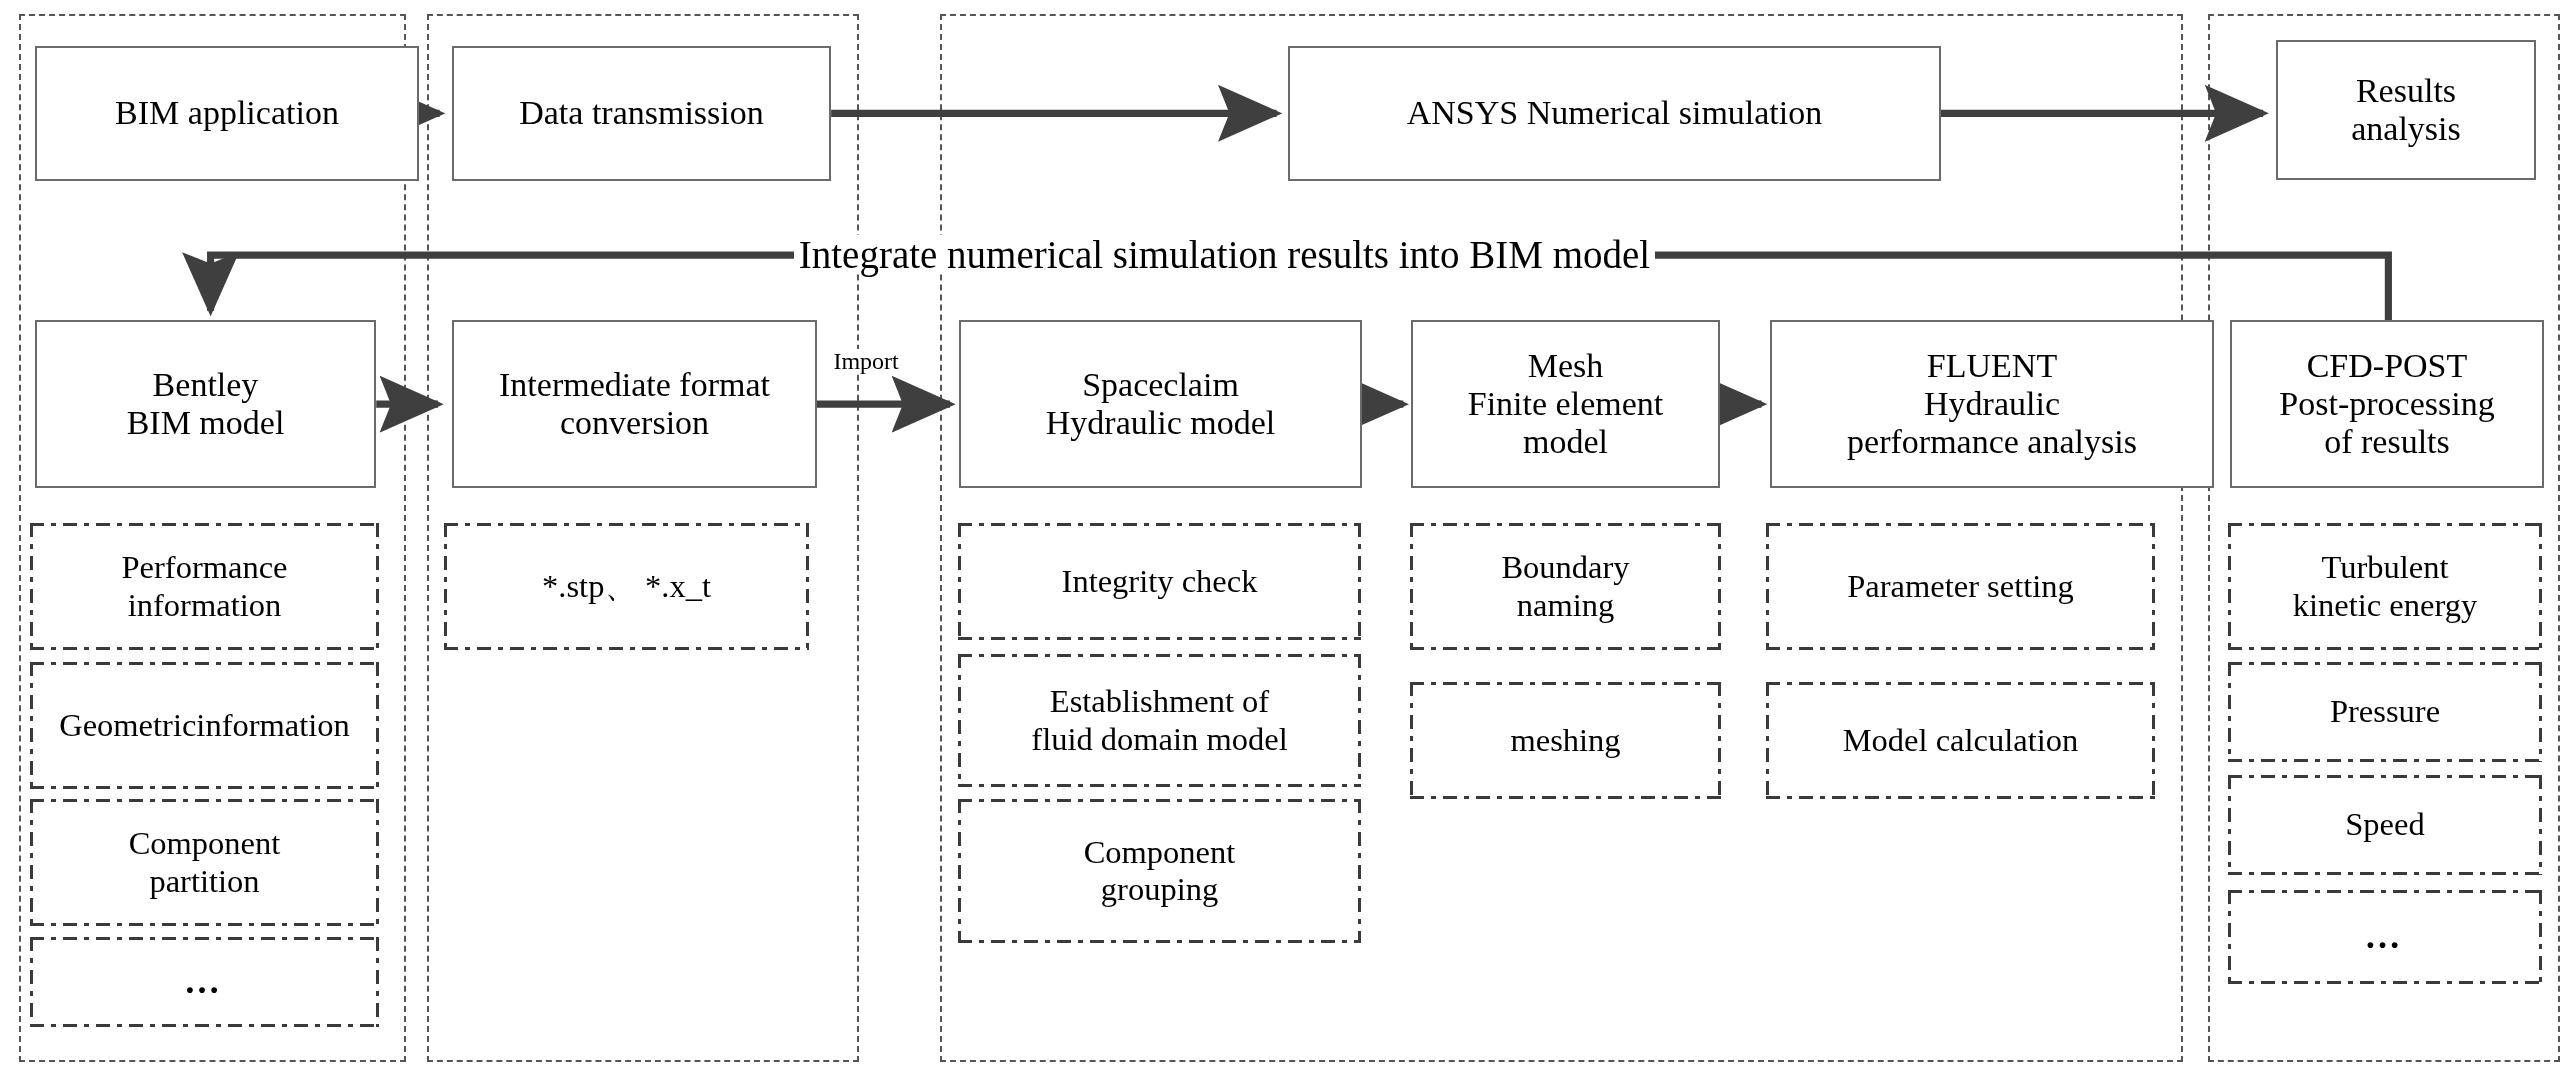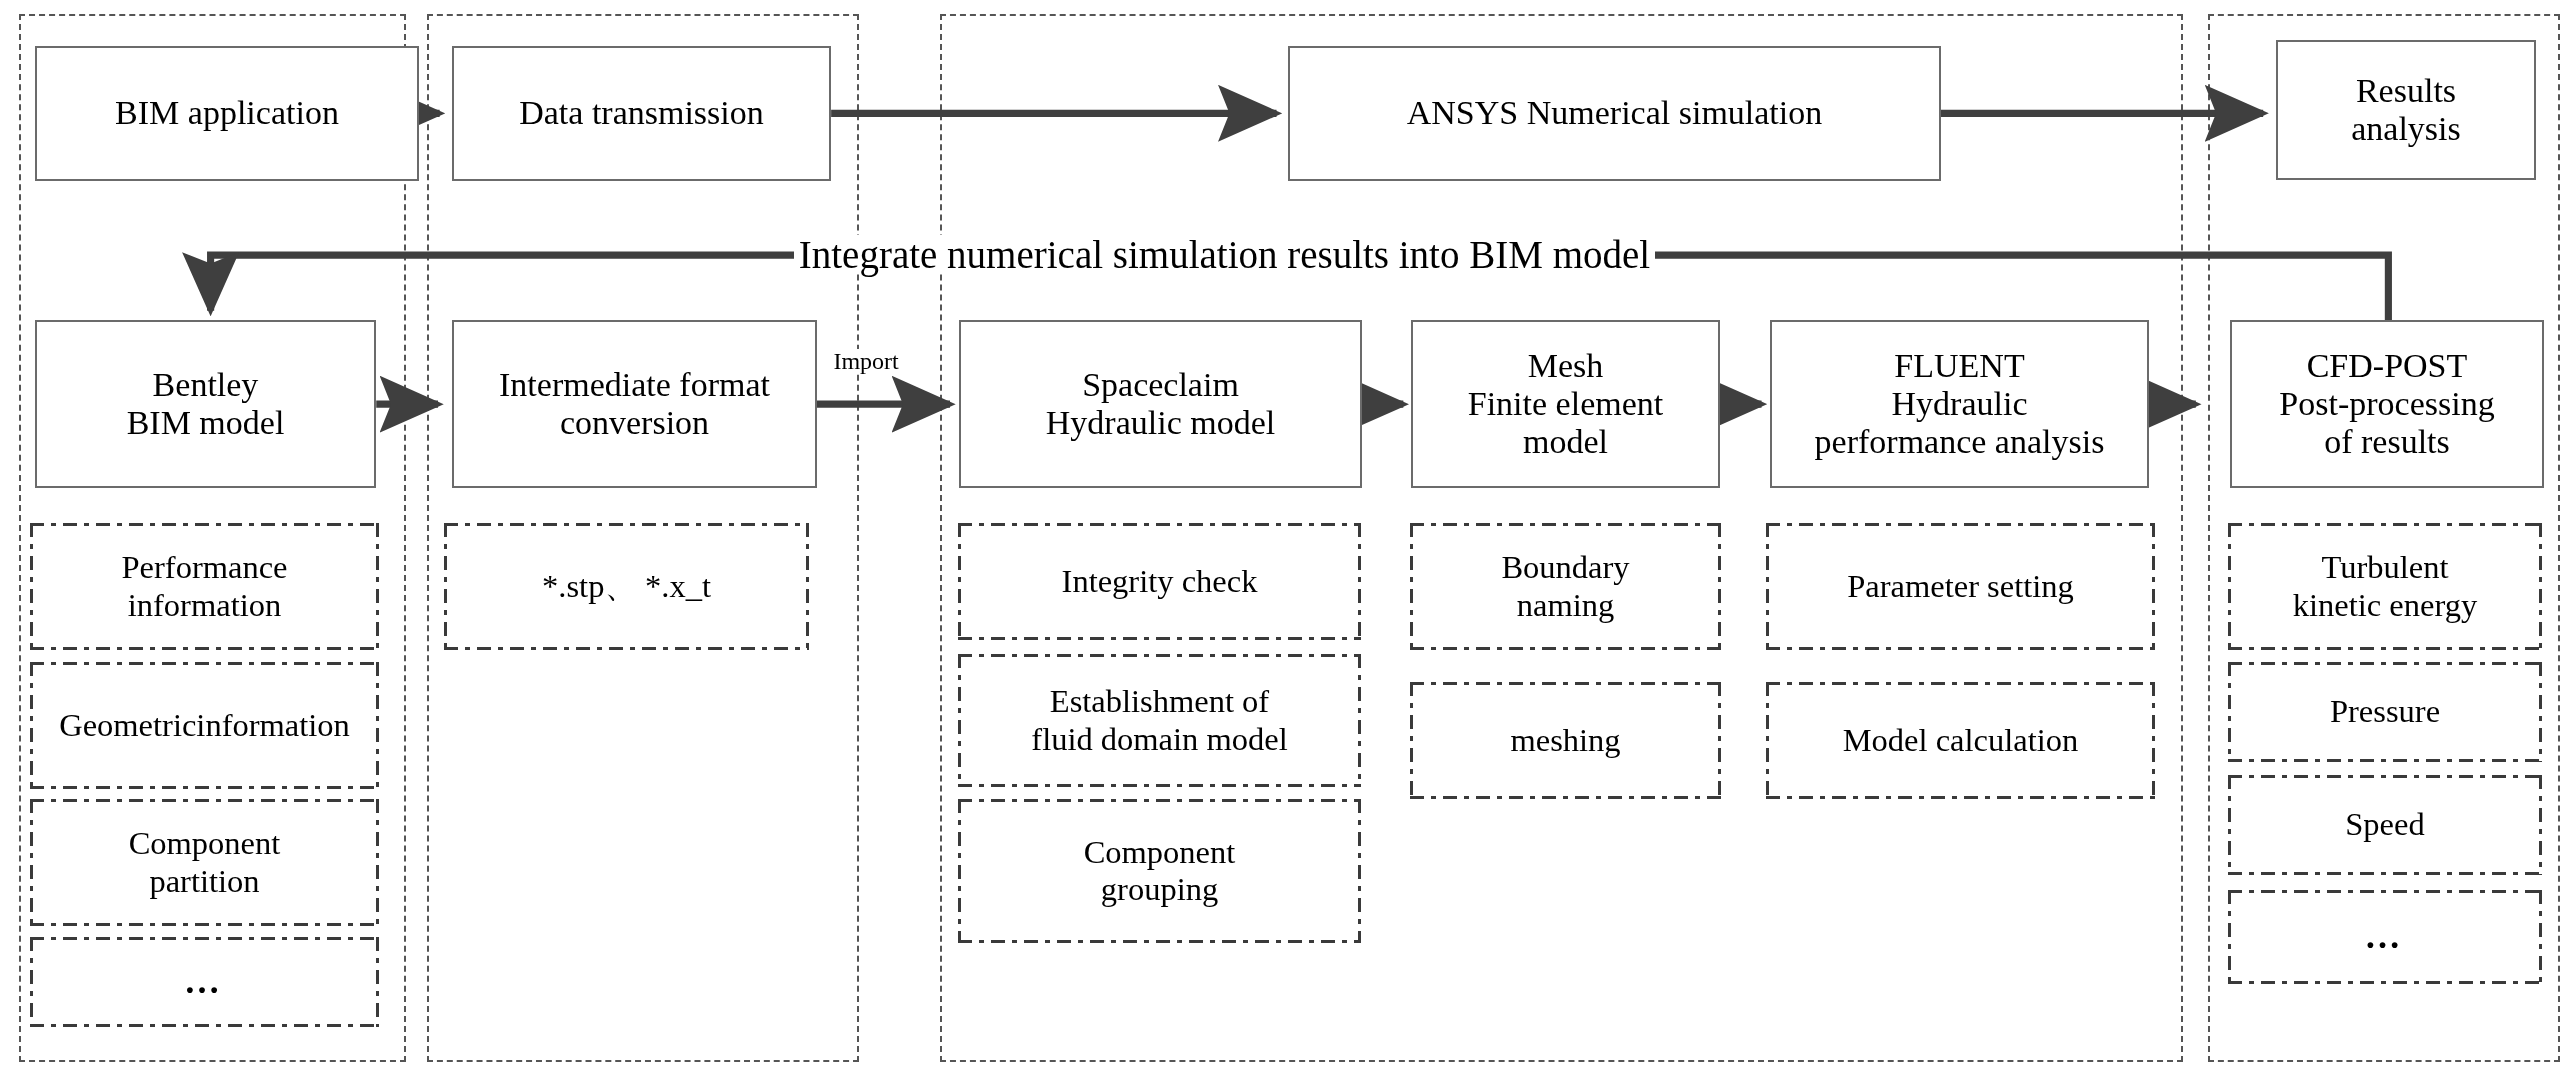--- a/index.html
+++ b/index.html
@@ -147,21 +147,21 @@
     <span class="ln">Spaceclaim</span>
     <span class="ln">Hydraulic model</span>
   </div>
 
   <div class="box" style="left:1411px;top:320px;width:309px;height:168px;flex-direction:column;">
     <span class="ln">Mesh</span>
     <span class="ln">Finite element</span>
     <span class="ln">model</span>
   </div>
 
-  <div class="box" style="left:1770px;top:320px;width:379px;height:168px;flex-direction:column;">
+  <div class="box" style="left:1770px;top:320px;width:444px;height:168px;flex-direction:column;">
     <span class="ln">FLUENT</span>
     <span class="ln">Hydraulic</span>
     <span class="ln">performance analysis</span>
   </div>
 
   <div class="box" style="left:2230px;top:320px;width:314px;height:168px;flex-direction:column;">
     <span class="ln">CFD-POST</span>
     <span class="ln">Post-processing</span>
     <span class="ln">of results</span>
   </div>

